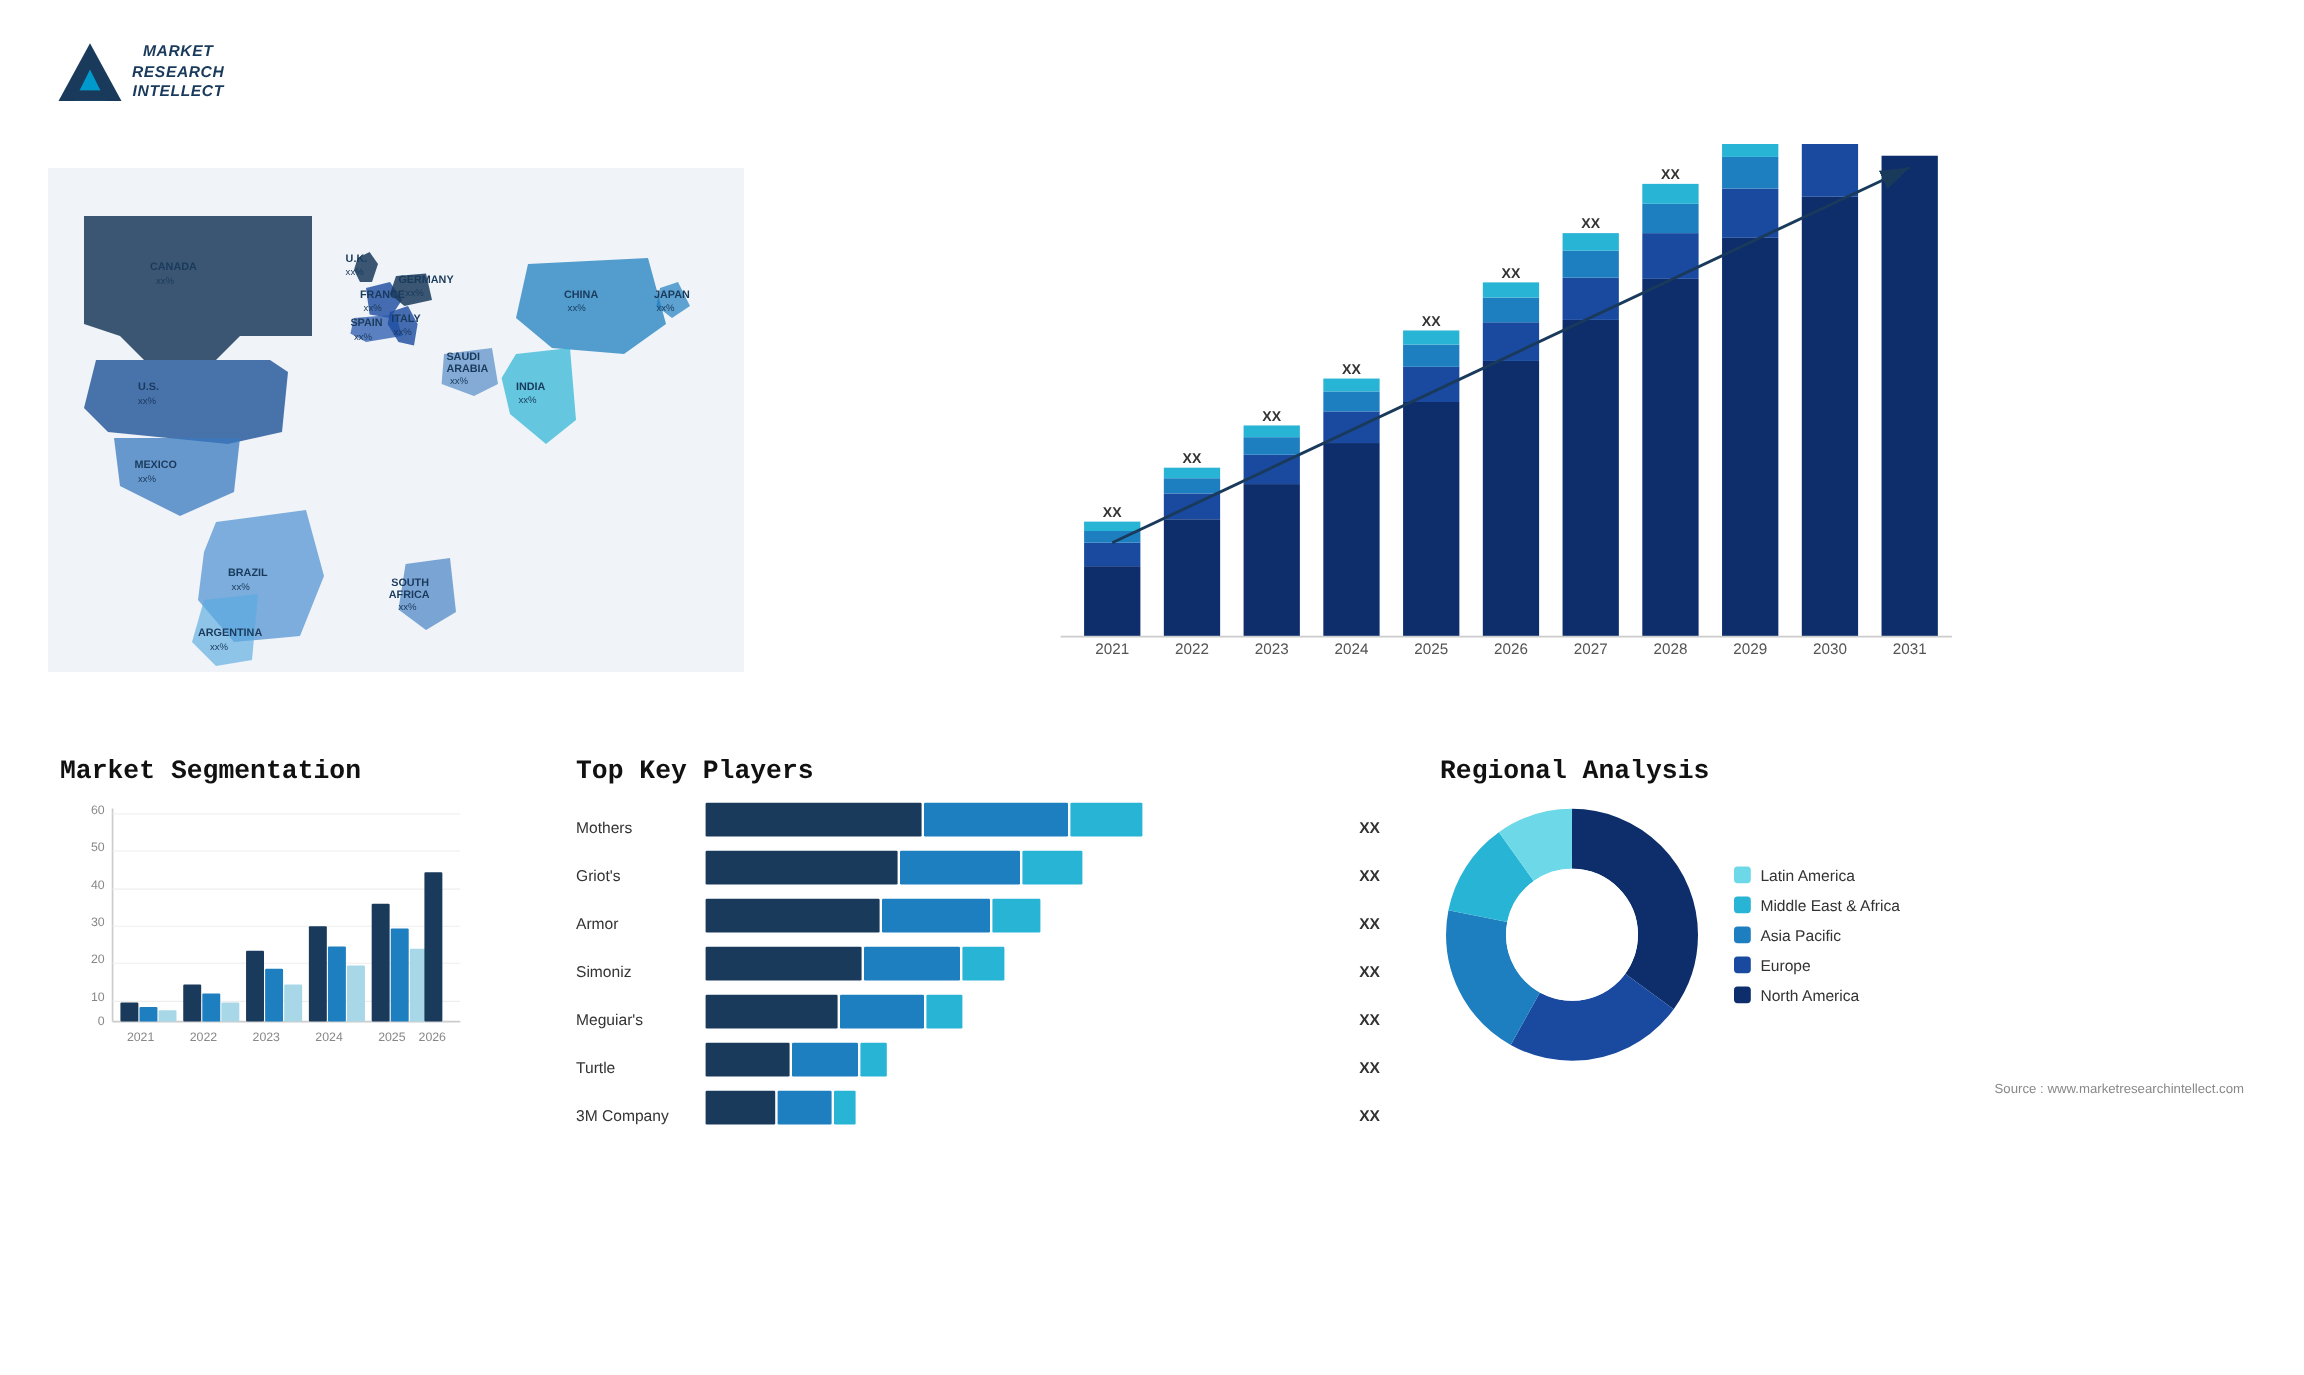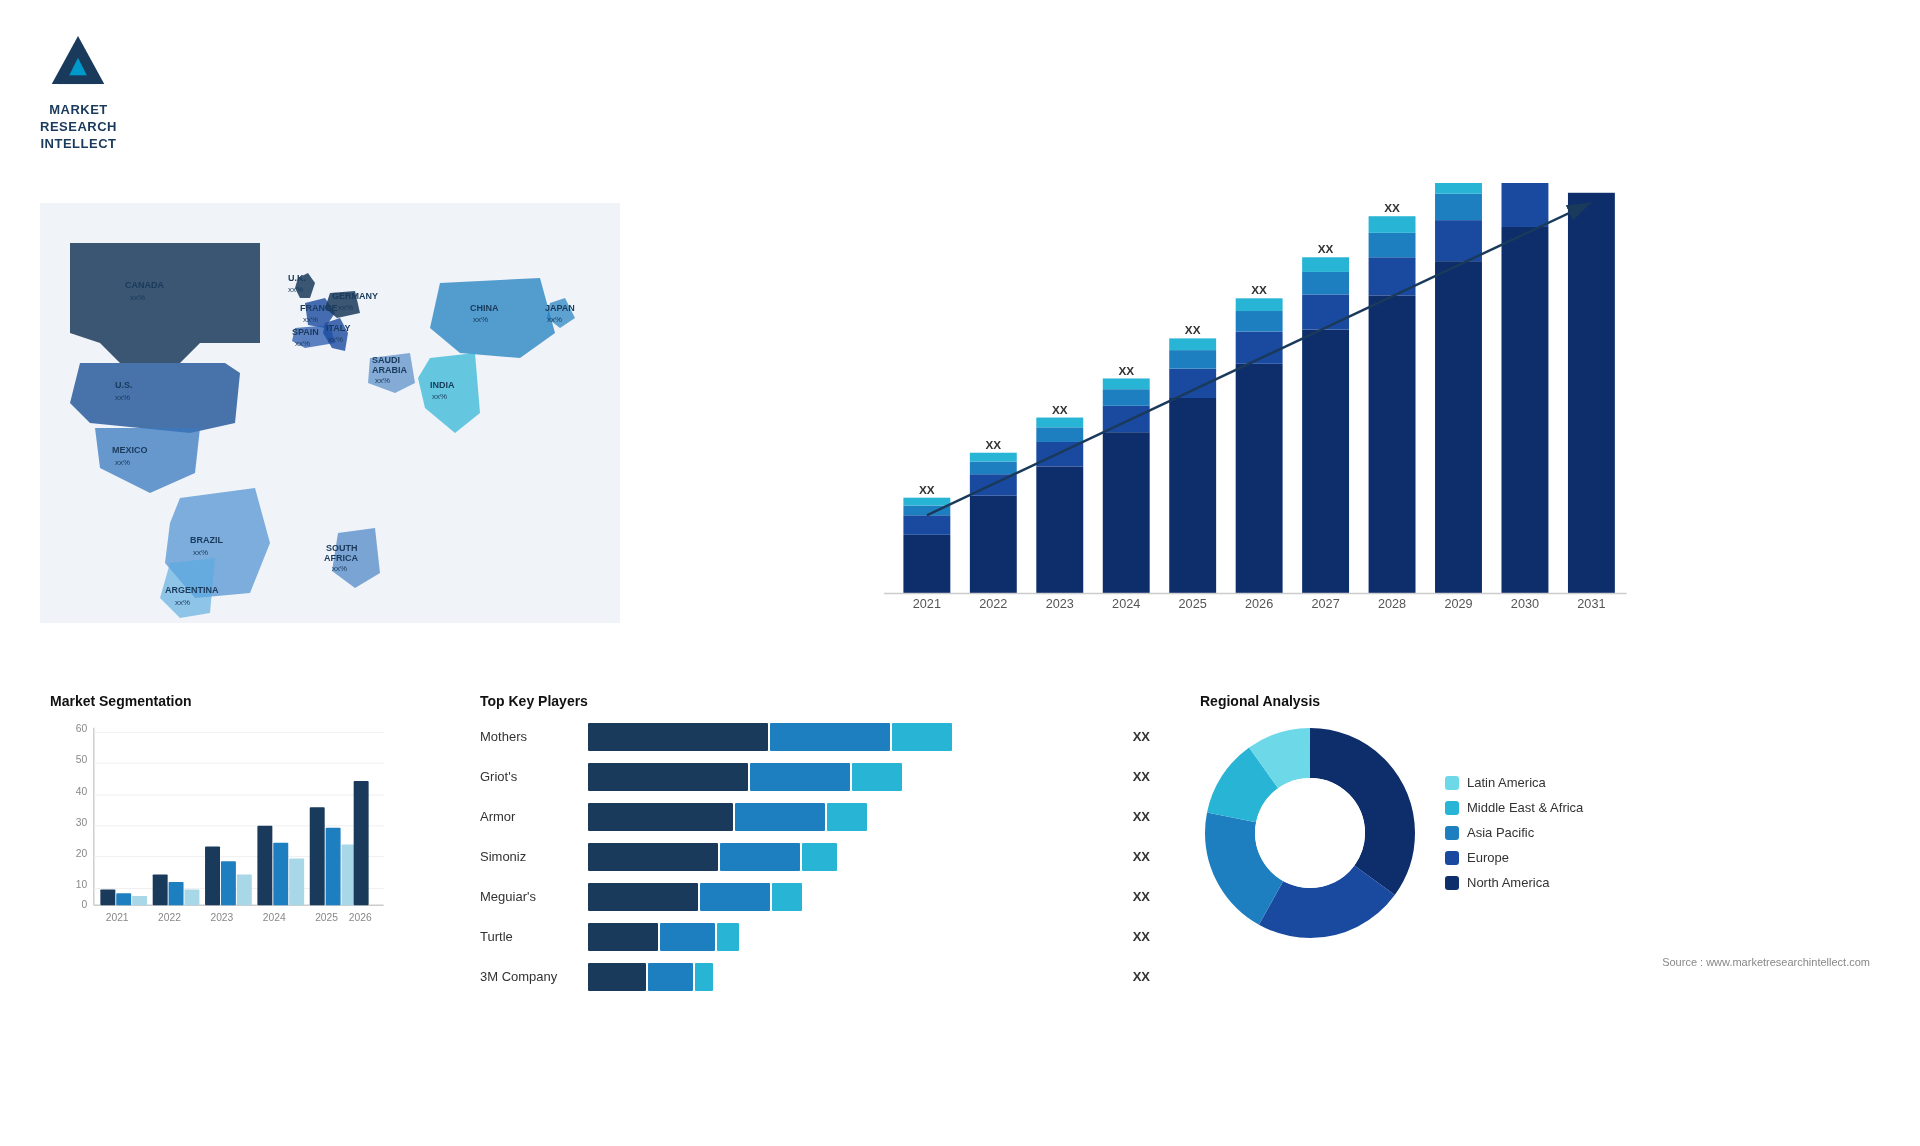--- a/index.html
+++ b/index.html
@@ -20,23 +20,24 @@
       margin-bottom: 20px;
     }
     .page-title {
       font-size: 42px;
       font-weight: 300;
       color: #111;
       line-height: 1.2;
     }
     .logo-area {
       display: flex;
-      flex-direction: column;
+      flex-direction: row;
       align-items: center;
-      gap: 12px;
+      gap: 0;
+      font-style: italic;
     }
     .logo-icon {
       width: 70px;
       height: 60px;
     }
     .logo-text {
       font-size: 13px;
       font-weight: 700;
       color: #1a3a5c;
       text-align: center;
@@ -80,24 +81,25 @@
       gap: 30px;
       grid-column: 1 / -1;
       margin-top: 10px;
     }
 
     
     .segmentation-section {
       padding: 10px;
     }
     .section-title {
-      font-size: 14px;
+      font-size: 22px;
       font-weight: 600;
       color: #111;
       margin-bottom: 14px;
+      font-family: Liberation Mono, monospace;
     }
     .seg-legend {
       margin-top: 12px;
       display: flex;
       flex-direction: column;
       gap: 6px;
     }
     .seg-legend-item {
       display: flex;
       align-items: center;
@@ -110,21 +112,21 @@
       height: 12px;
       border-radius: 50%;
     }
 
     
     .players-section {
       padding: 10px;
     }
     .player-row {
       display: flex;
-      align-items: center;
+      align-items: flex-end;
       margin-bottom: 12px;
       gap: 8px;
     }
     .player-name {
       font-size: 13px;
       color: #333;
       width: 100px;
       flex-shrink: 0;
     }
     .player-bars {

